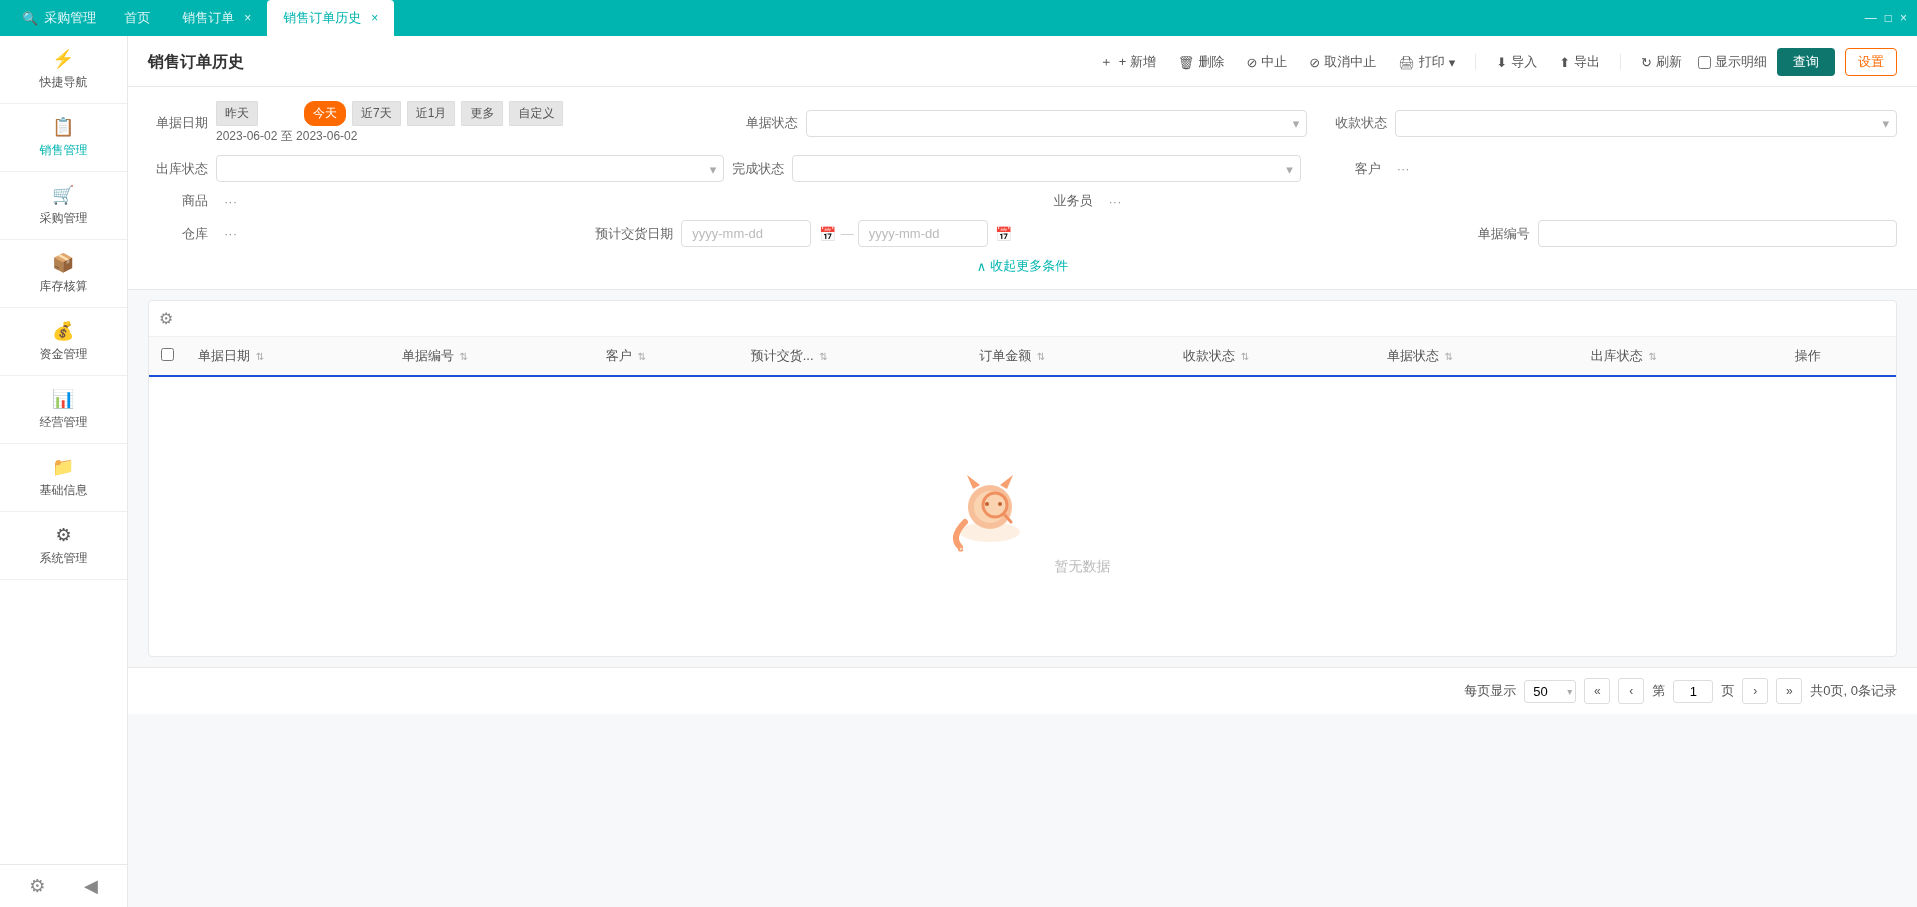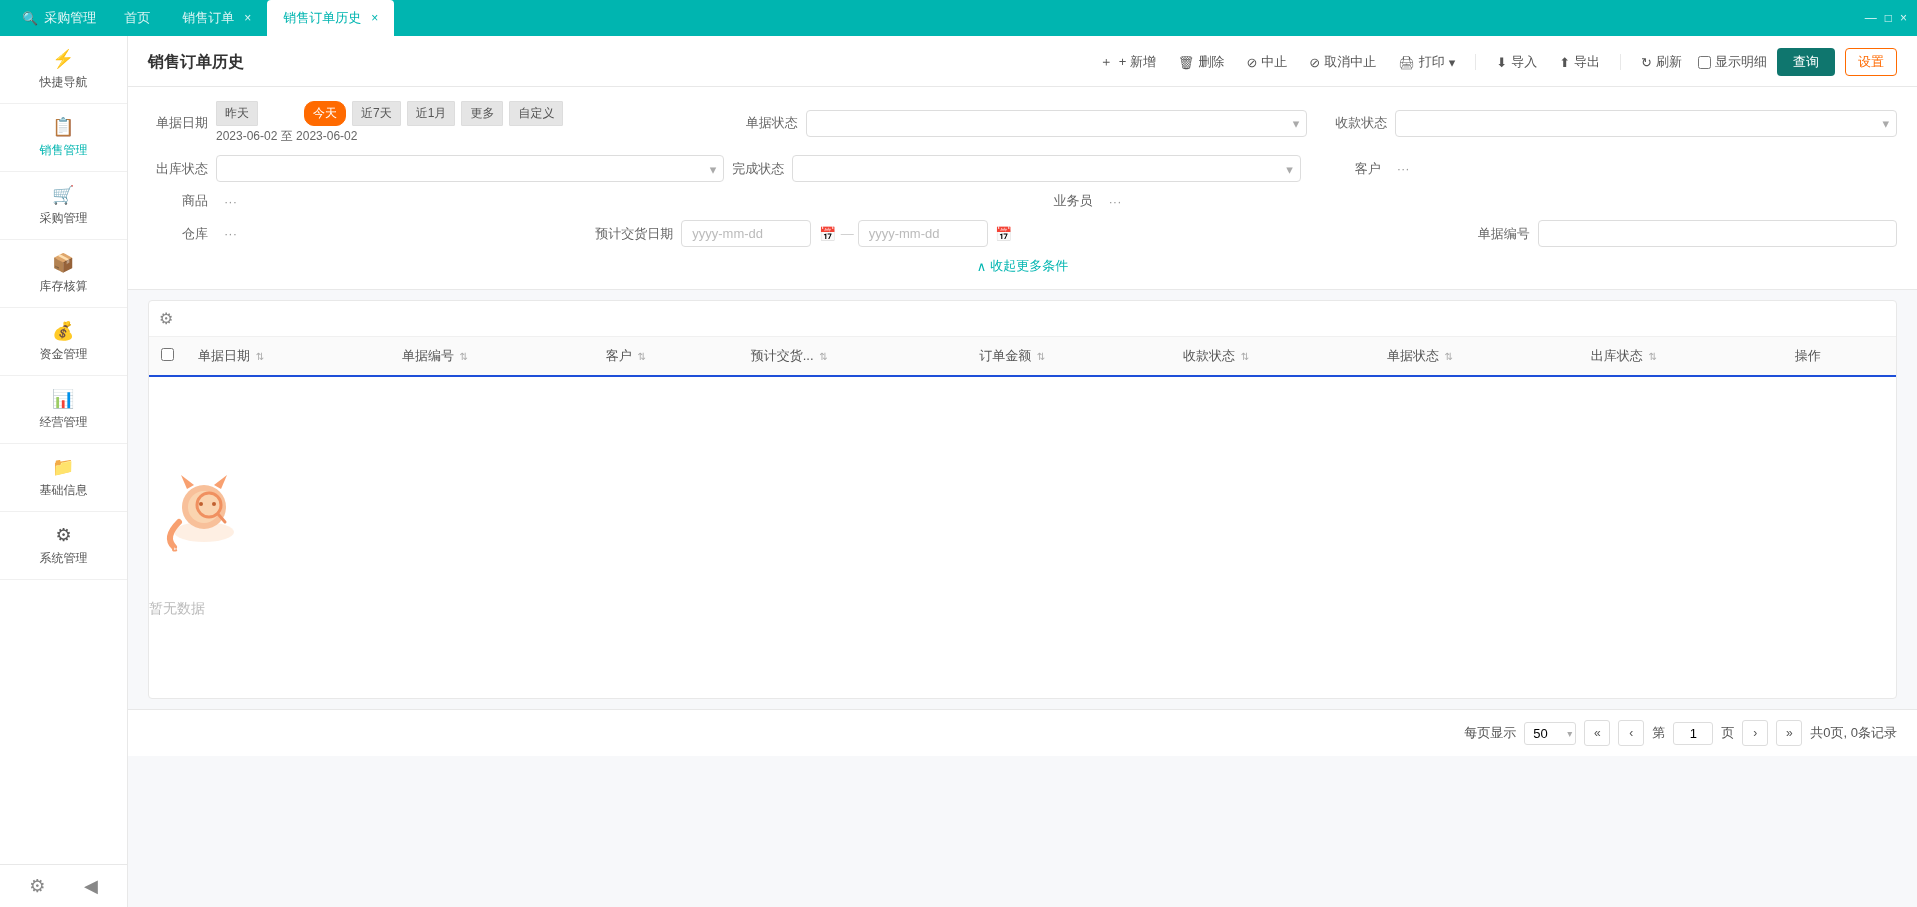--- a/index.html
+++ b/index.html
@@ -62,21 +62,21 @@
     .table-wrap { background: #fff; border-radius: 4px; border: 1px solid #e8e8e8; }
     .table-toolbar-row { display: flex; align-items: center; padding: 8px 10px; border-bottom: 1px solid #f0f0f0; }
     .settings-icon-btn { font-size: 16px; cursor: pointer; color: #888; }
     table { width: 100%; border-collapse: collapse; }
     thead tr { background: #fafafa; }
     th { padding: 10px 12px; font-size: 13px; color: #555; font-weight: normal; border-bottom: 2px solid #1d4ed8; white-space: nowrap; text-align: left; }
     th .sort-icon { color: #aaa; font-size: 10px; margin-left: 2px; }
     td { padding: 10px 12px; font-size: 13px; color: #333; border-bottom: 1px solid #f5f5f5; }
 
     
-    .empty-state { display: flex; flex-direction: column; align-items: flex-start; justify-content: center; padding: 80px 0; gap: 24px; }
+    .empty-state { display: flex; flex-direction: row; align-items: flex-end; justify-content: center; padding: 80px 0; }
     .empty-text { color: #bbb; font-size: 14px; }
 
     
     .pagination-bar { display: flex; align-items: center; justify-content: flex-end; padding: 10px 20px; background: #fff; border-top: 1px solid #e8e8e8; gap: 8px; font-size: 13px; color: #555; }
     .page-size-select { border: 1px solid #ddd; border-radius: 3px; padding: 3px 20px 3px 8px; font-size: 13px; background: white; appearance: none; cursor: pointer; }
     .page-size-wrap { position: relative; }
     .page-size-wrap::after { content: '▾'; position: absolute; right: 4px; top: 50%; transform: translateY(-50%); color: #aaa; pointer-events: none; font-size: 10px; }
     .page-nav-btn { border: 1px solid #ddd; background: white; border-radius: 3px; width: 26px; height: 26px; cursor: pointer; display: flex; align-items: center; justify-content: center; font-size: 12px; color: #555; }
     .page-input { width: 40px; border: 1px solid #ddd; border-radius: 3px; text-align: center; padding: 3px; font-size: 13px; }
     .divider-v { width: 1px; height: 16px; background: #e8e8e8; margin: 0 4px; }

